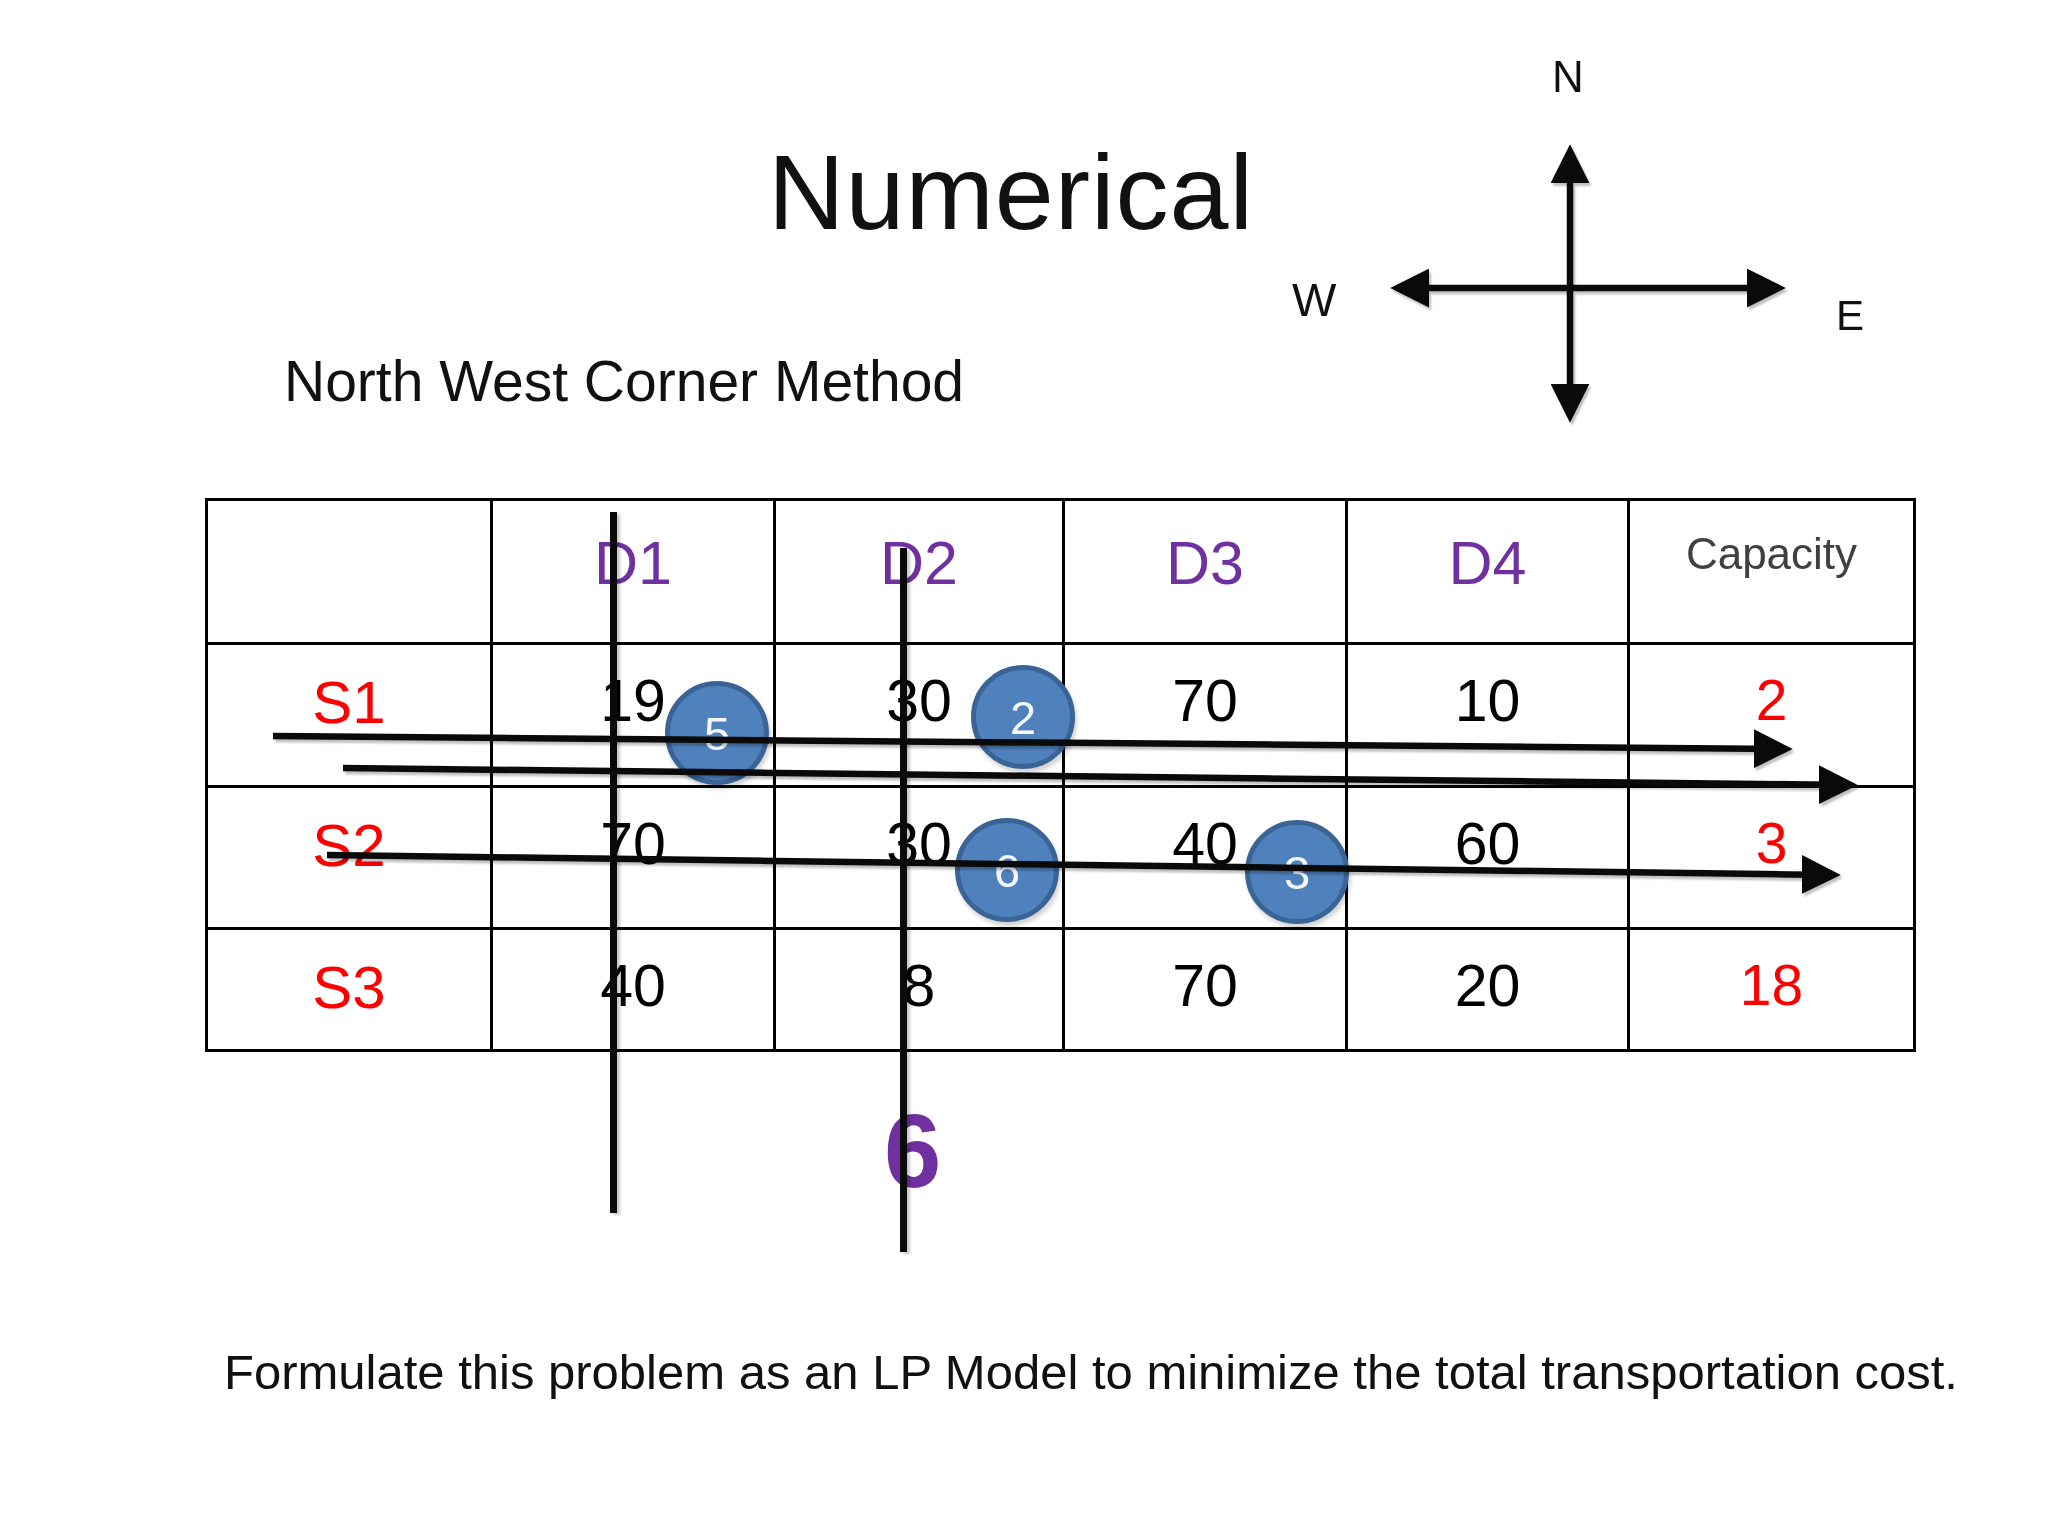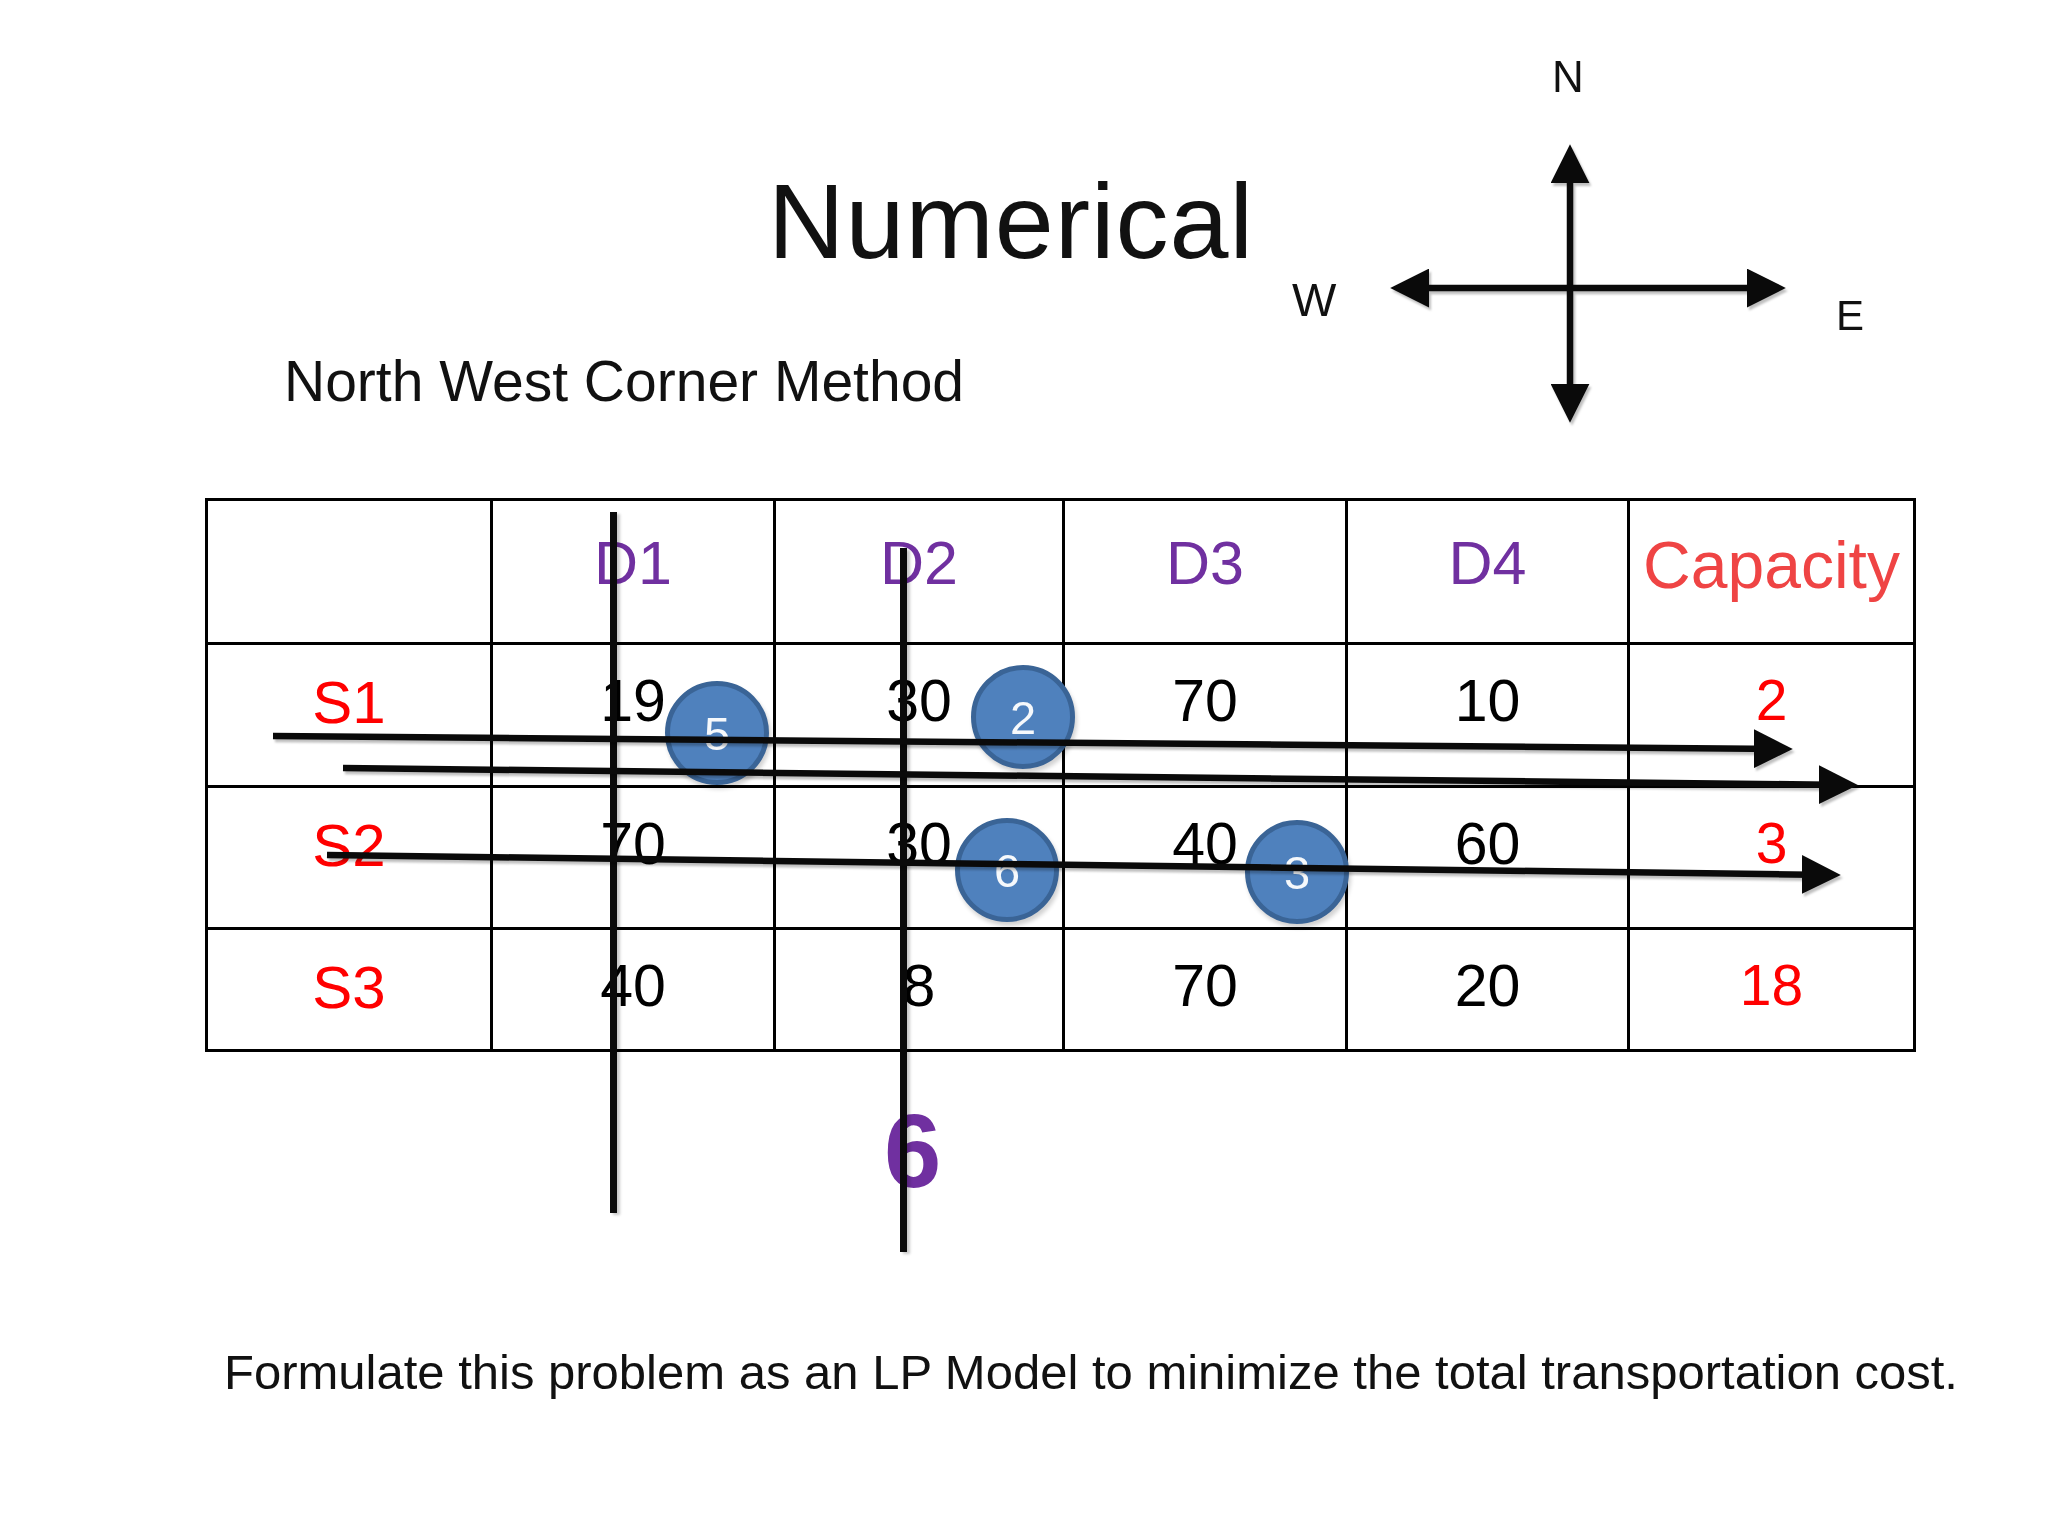--- a/index.html
+++ b/index.html
@@ -1,41 +1,41 @@
 <!DOCTYPE html>
 <html><head>
 <meta charset="utf-8">
 <style>
   html,body{margin:0;padding:0;background:#fff;}
   #slide{
     position:relative;width:2048px;height:1536px;background:#ffffff;
     font-family:"Liberation Sans",sans-serif;color:#000;overflow:hidden;
   }
   .abs{position:absolute;}
-  #title{left:768px;top:132px;font-size:106px;letter-spacing:1px;color:#111;margin-top:29px;}
+  #title{left:768px;top:132px;font-size:106px;letter-spacing:1px;color:#111;}
   #subtitle{left:284px;top:348px;font-size:57px;color:#111;}
   #footer{left:224px;top:1344px;font-size:49px;white-space:nowrap;color:#111;}
 
   
   .compass-label{color:#111;}
   #compass-n{left:1552px;top:52px;font-size:44px;}
   #compass-w{left:1292px;top:272px;font-size:47px;}
   #compass-e{left:1836px;top:292px;font-size:42px;}
 
   
   #cost-table{position:absolute;left:205px;top:498px;border-collapse:collapse;table-layout:fixed;}
   #cost-table td,#cost-table th{
     border:3px solid #000;padding:0;text-align:center;vertical-align:top;
     font-weight:normal;line-height:1.05;overflow:visible;
   }
   #cost-table .pt-h{padding-top:30px;}
   #cost-table .pt-b{padding-top:26px;}
   #cost-table .pt-d{padding-top:28px;}
   .dhead{color:#7030A0;font-weight:bold;font-size:61px;}
-  .plain-head{font-size:66px;color:#ef4444;}
+  .plain-head{font-size:44px;color:#404040;}
   .s-label{color:#FF0000;font-weight:bold;font-size:60px;}
   .cost-num{font-size:59px;color:#000;}
   .cap-num{color:#FF0000;font-weight:bold;font-size:57px;}
   .dem-num{color:#7030A0;font-weight:bold;font-size:55px;}
   .plain-cell{font-size:57px;color:#000;}
 
   
   .vline{position:absolute;width:7px;background:#0a0a0a;box-shadow:3px 2px 3px rgba(0,0,0,0.22);}
   #vline-d1{left:610px;top:512px;height:701px;}
   #vline-d2{left:900px;top:548px;height:704px;}

